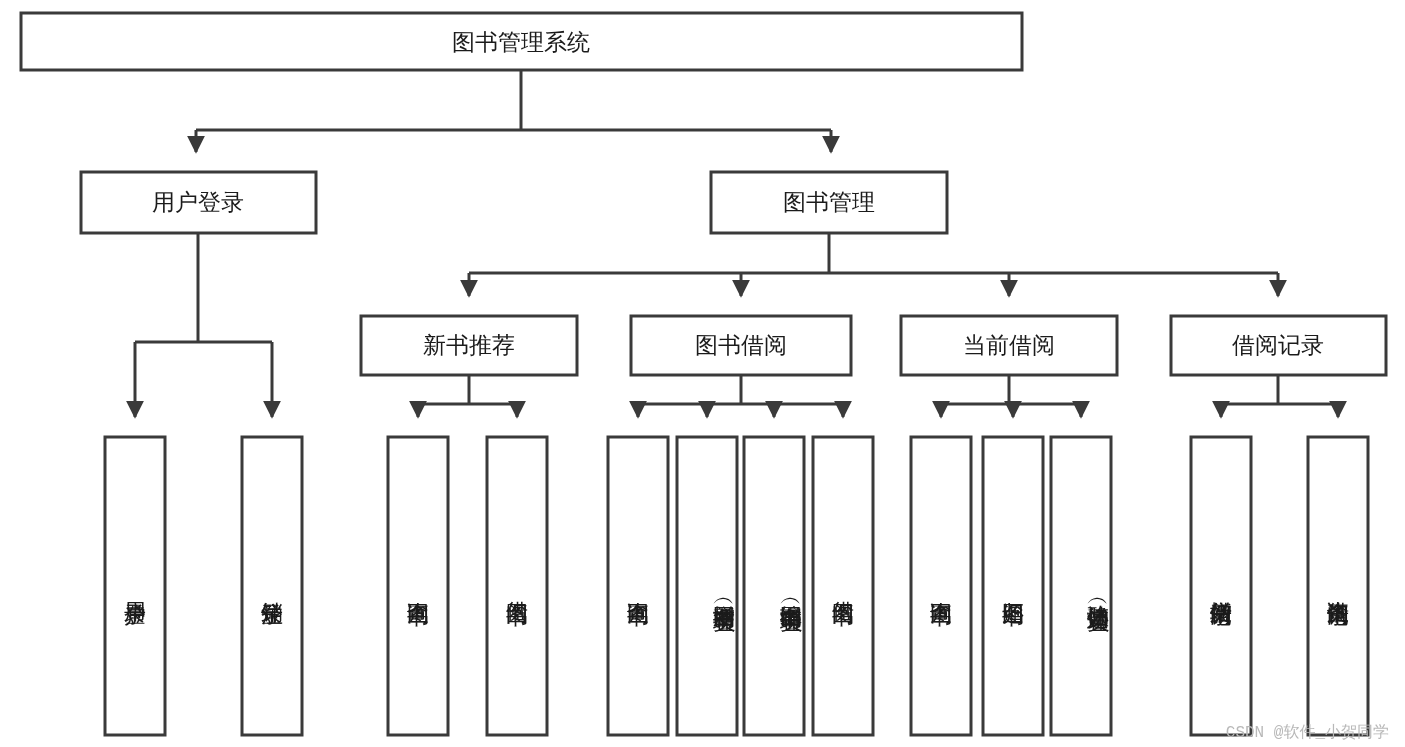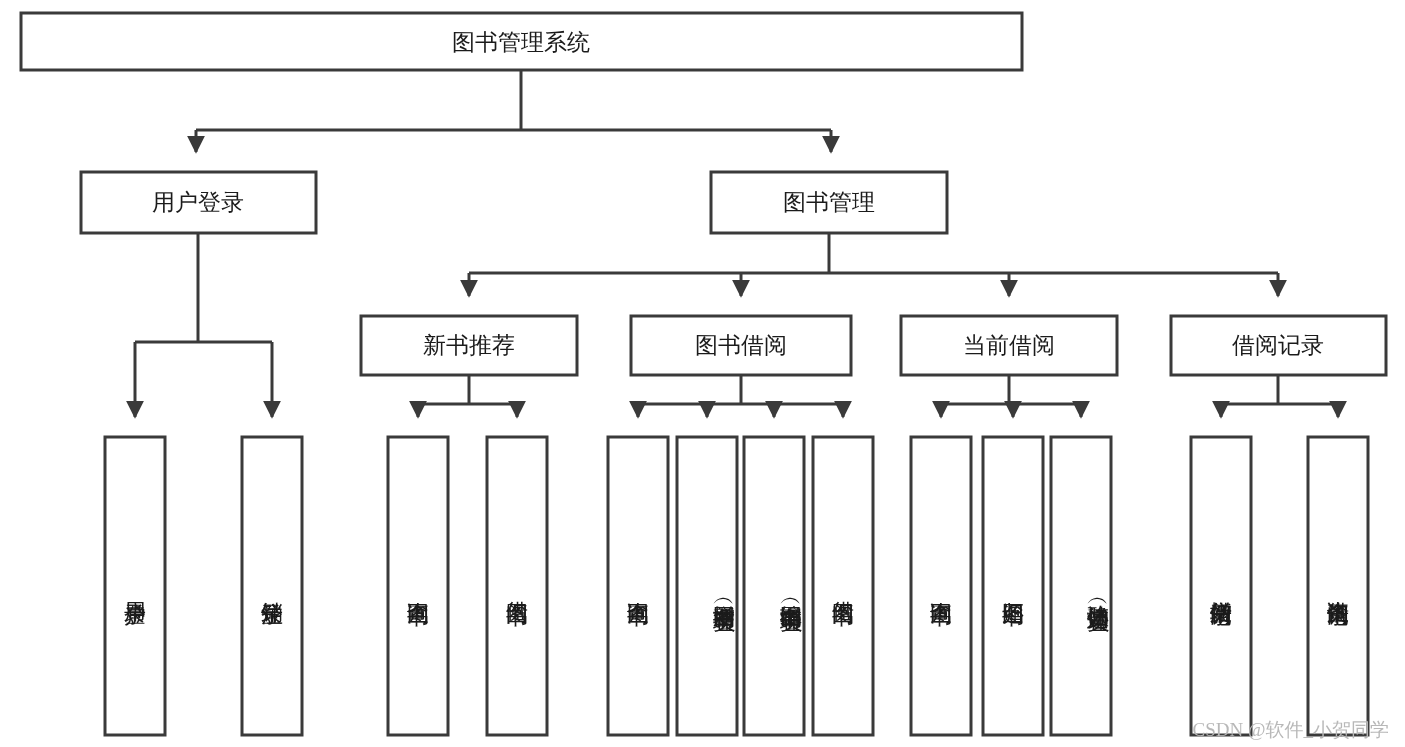--- a/index.html
+++ b/index.html
@@ -60,22 +60,22 @@
     writing-mode: vertical-rl;
     text-orientation: upright;
     letter-spacing: 1px;
     white-space: nowrap;
     pointer-events: none;
   }
   .watermark {
     position: absolute;
     right: 14px;
     bottom: 4px;
-    font-family: Liberation Serif, serif;
-    font-size: 19px;
+    font-family: Liberation Mono, monospace;
+    font-size: 16px;
     color: #b8b8b8;
     white-space: nowrap;
   }
 </style>
 </head>
 <body>
 
 <div id="diagram-root">
 
   <svg id="flowchart" viewBox="0 0 1405 747">

